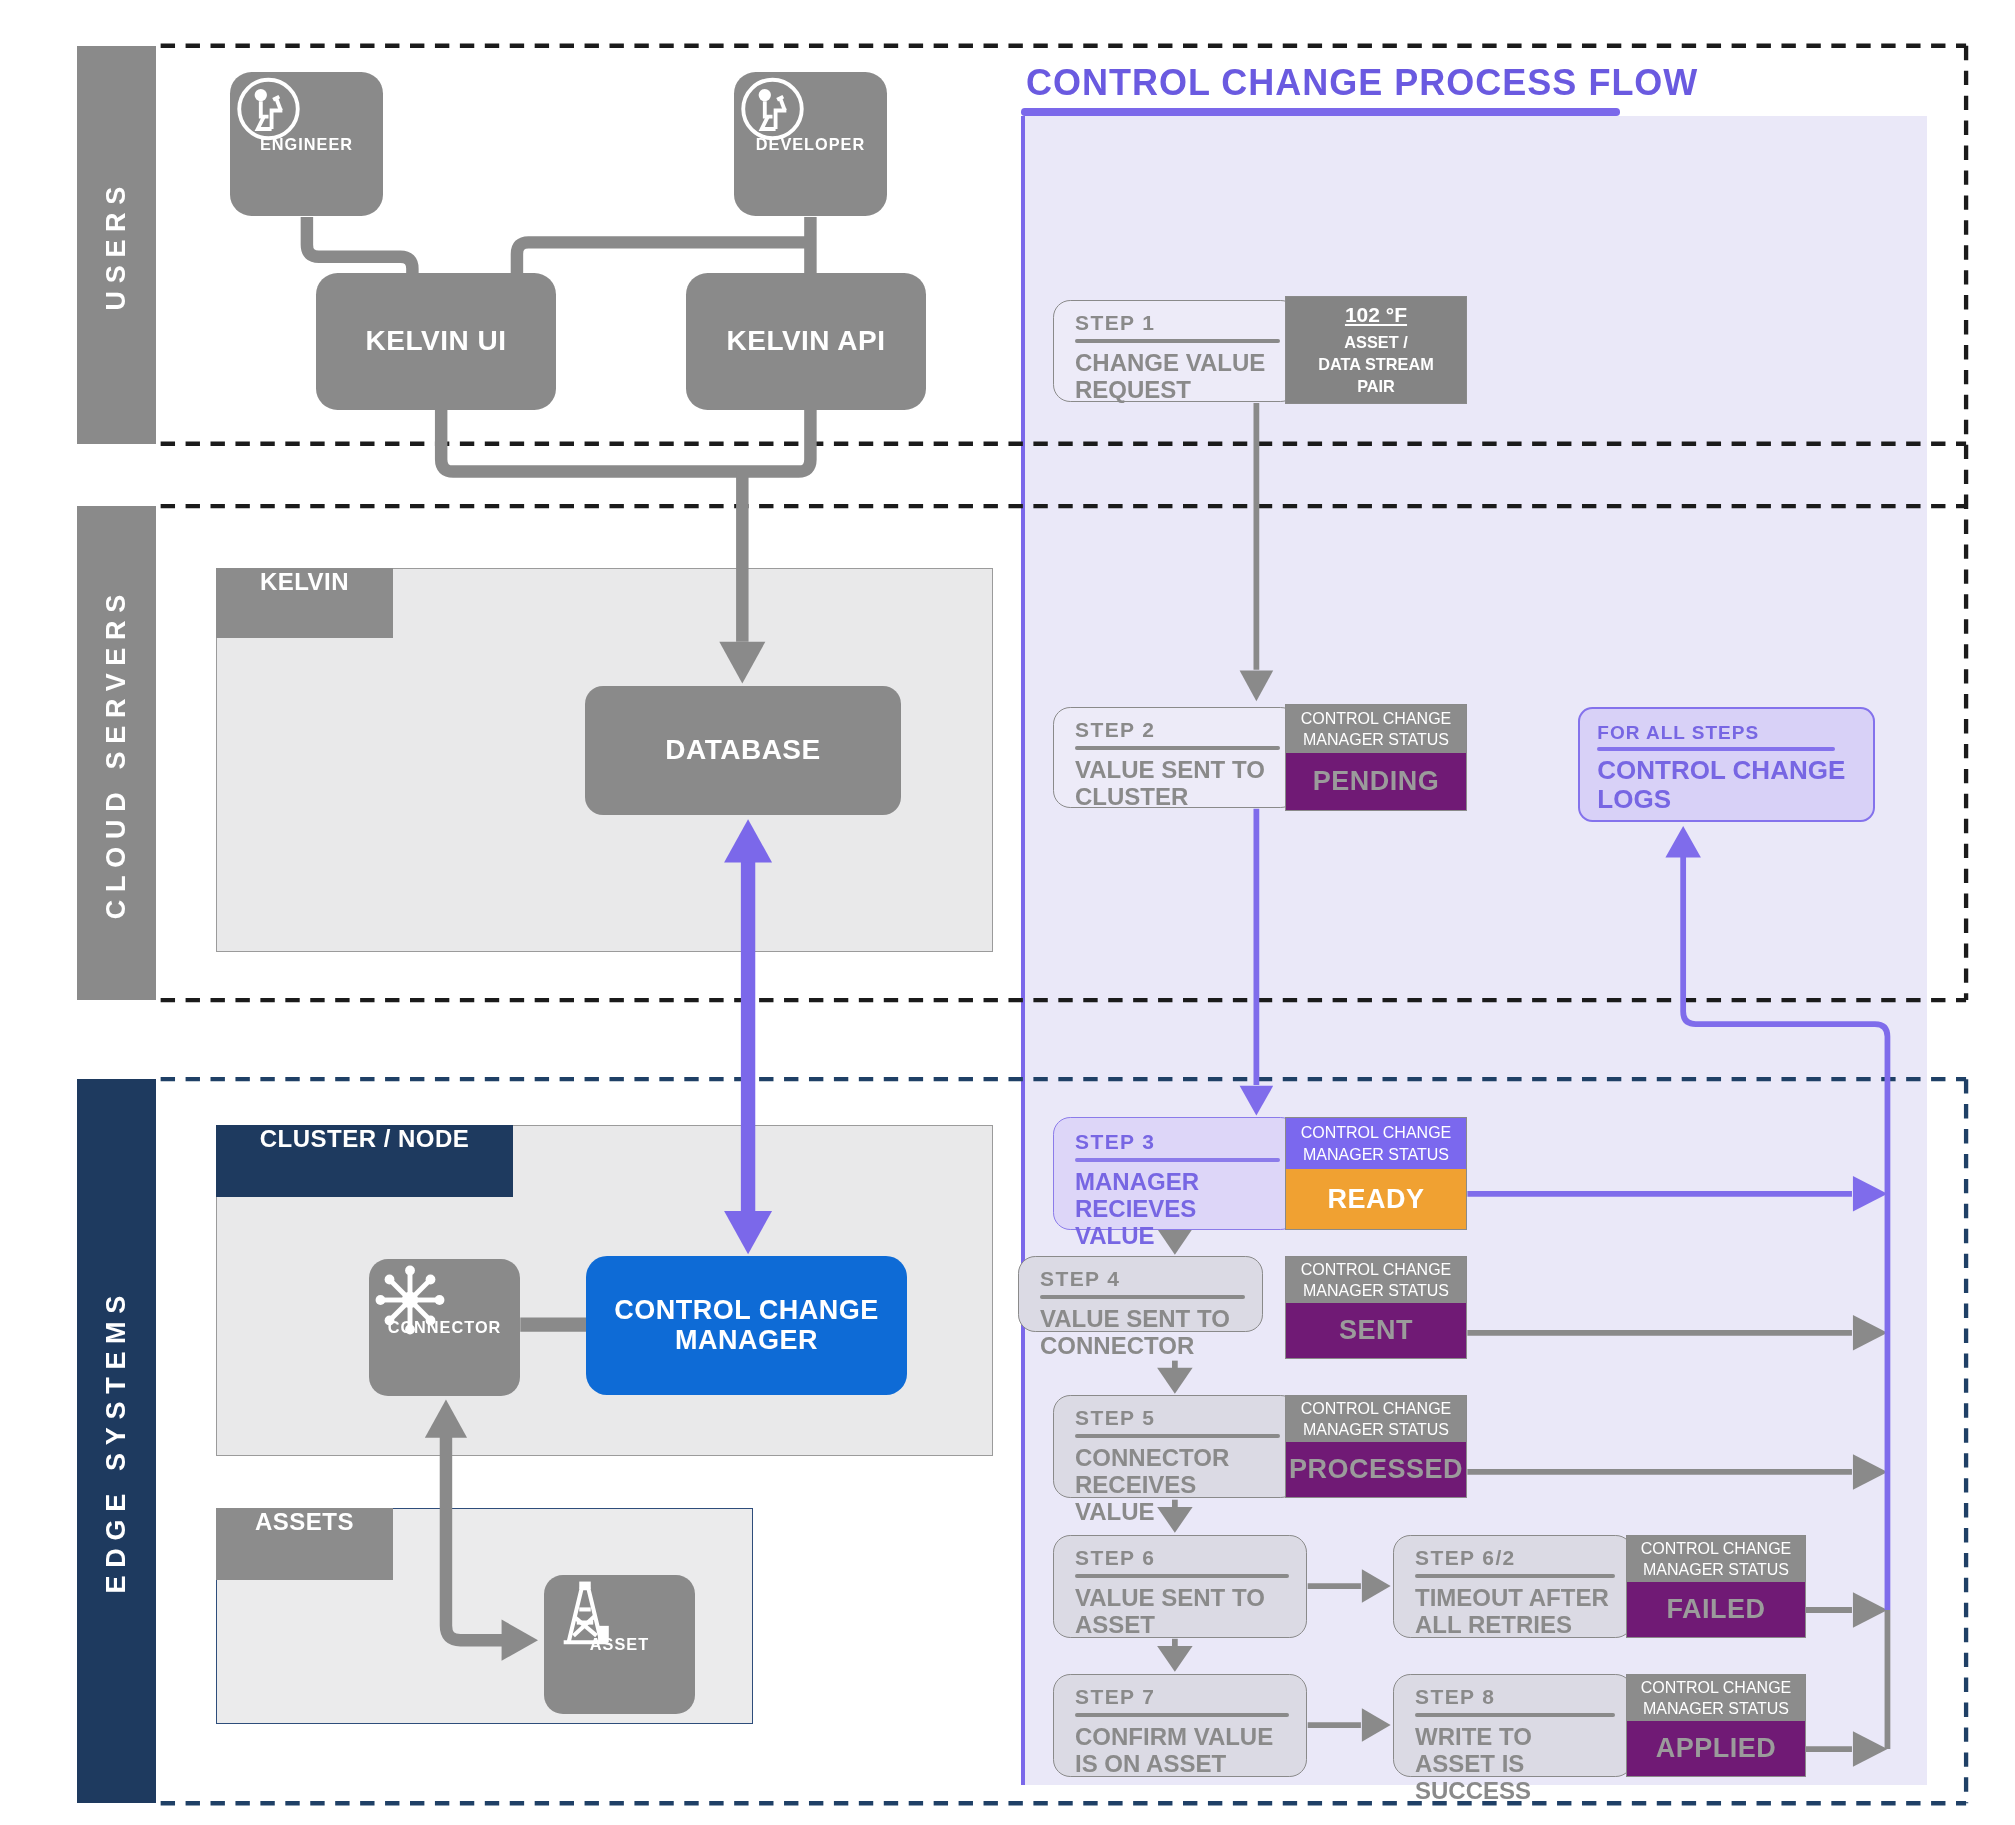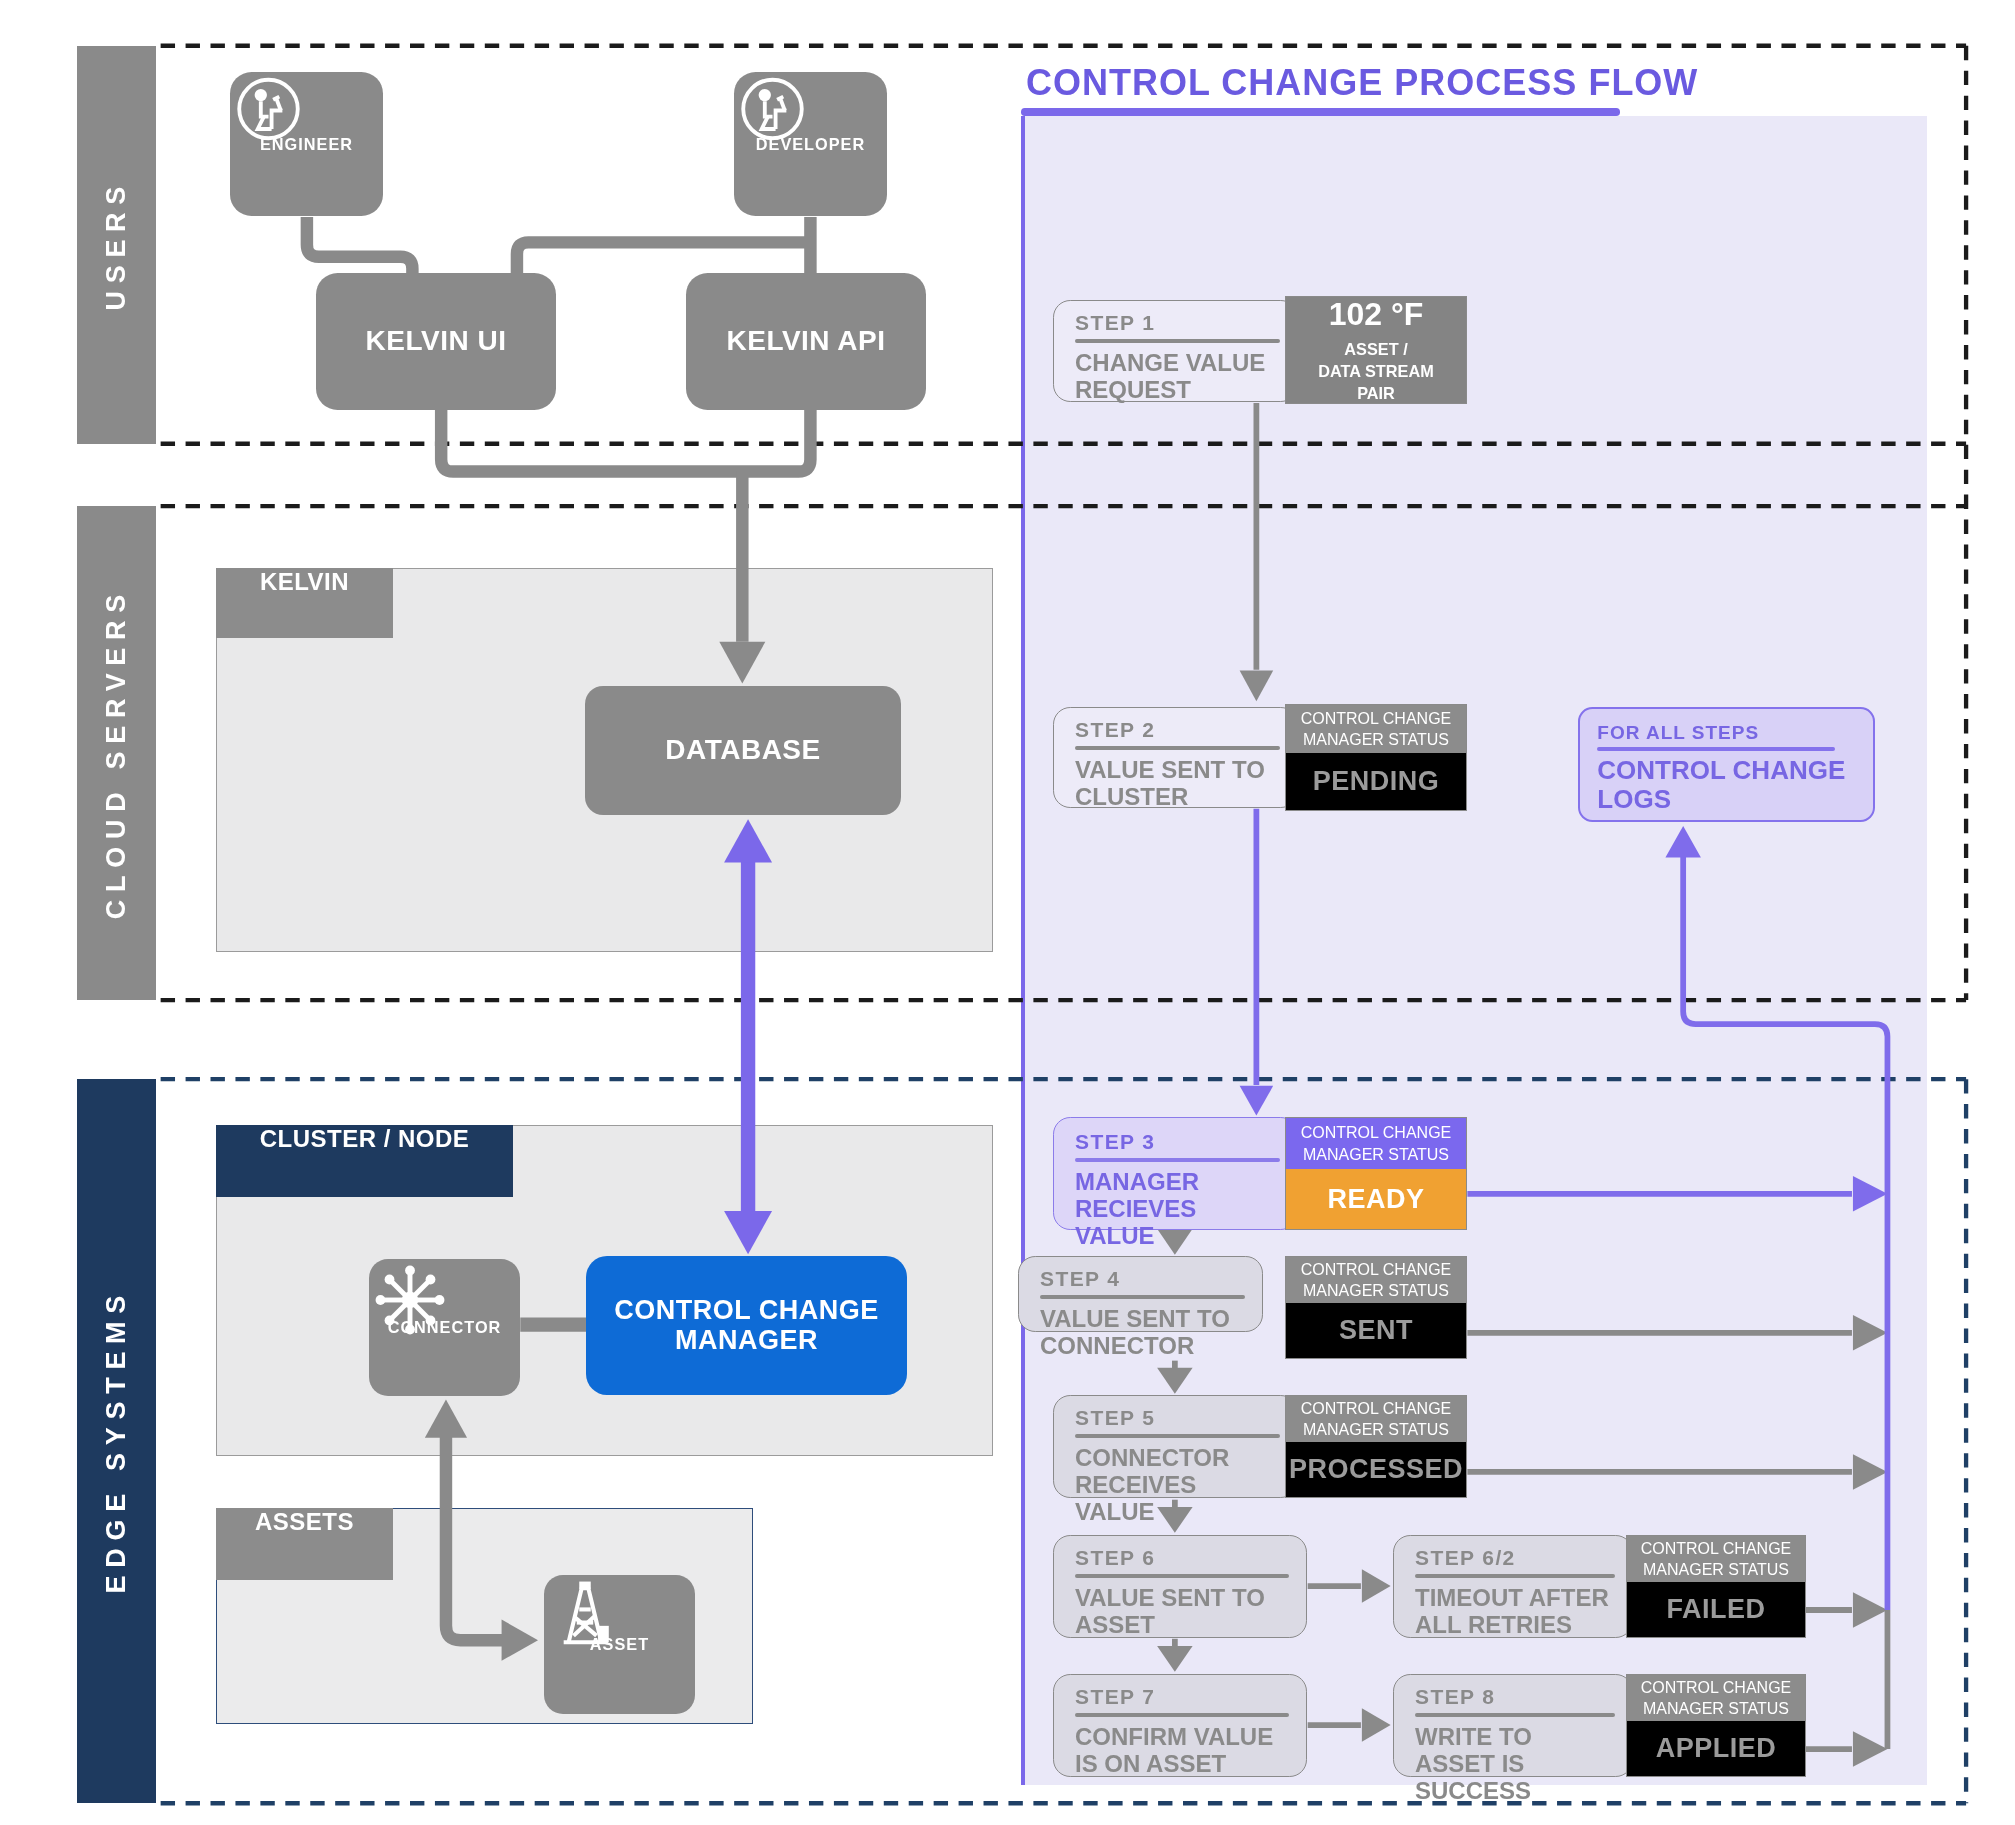--- a/index.html
+++ b/index.html
@@ -36,28 +36,28 @@
   .step.light{background:#edebf8;}
   .step.purple{background:#ddd6f8;border-color:#8b7bea;color:#7766e3;}
   .slabel{font-size:21px;font-weight:bold;letter-spacing:1.4px;}
   .srule{height:3.8px;background:#8a8a8a;border-radius:1.9px;margin:4.8px 0 6.7px 0;width:100%;}
   .step.purple .srule{background:#8b7bea;}
   .stitle{font-size:24px;font-weight:bold;line-height:1.12;letter-spacing:0px;}
   
   .status{display:flex;flex-direction:column;border:1.4px solid #8a8a8a;}
   .status .shead{background:#8c8c8c;color:#fff;font-weight:normal;font-size:16px;line-height:1.35;
     text-align:center;display:flex;flex-direction:column;justify-content:center;flex:0 0 46%;}
-  .status .sval{background:#000000;color:#9b9b9b;font-weight:bold;font-size:27px;
+  .status .sval{background:#701a75;color:#9b9b9b;font-weight:bold;font-size:27px;
     display:flex;align-items:center;justify-content:center;flex:1;letter-spacing:0.5px;}
   .status.purplehead .shead{background:#7b68ee;}
   .status .sval.orange{background:#f0a132;color:#ffffff;}
   
   .value-tag{background:#848484;color:#fff;display:flex;flex-direction:column;align-items:center;
     justify-content:center;text-align:center;border:1.4px solid #8a8a8a;}
-  .value-tag .vbig{font-size:32px;font-weight:bold;margin-bottom:4.8px;}
+  .value-tag .vbig{font-size:21px;font-weight:bold;margin-bottom:4.8px;text-decoration:underline;}
   .value-tag .vsmall{font-size:16.3px;font-weight:bold;line-height:1.35;}
   
   .logs{background:#d8d1f7;border:2.9px solid #8472ec;border-radius:14.4px;color:#7766e3;
     padding:12.5px 17.3px;}
   .logs .slabel{font-size:19px;letter-spacing:1px;font-weight:bold;}
   .logs .lrule{height:3.4px;background:#8472ec;border-radius:1.9px;margin:3.8px 0 5.8px 0;width:92%;}
   .logs .stitle{font-size:26px;font-weight:bold;line-height:1.08;}
   svg{position:absolute;left:0;top:0;}
 </style>
 </head>

